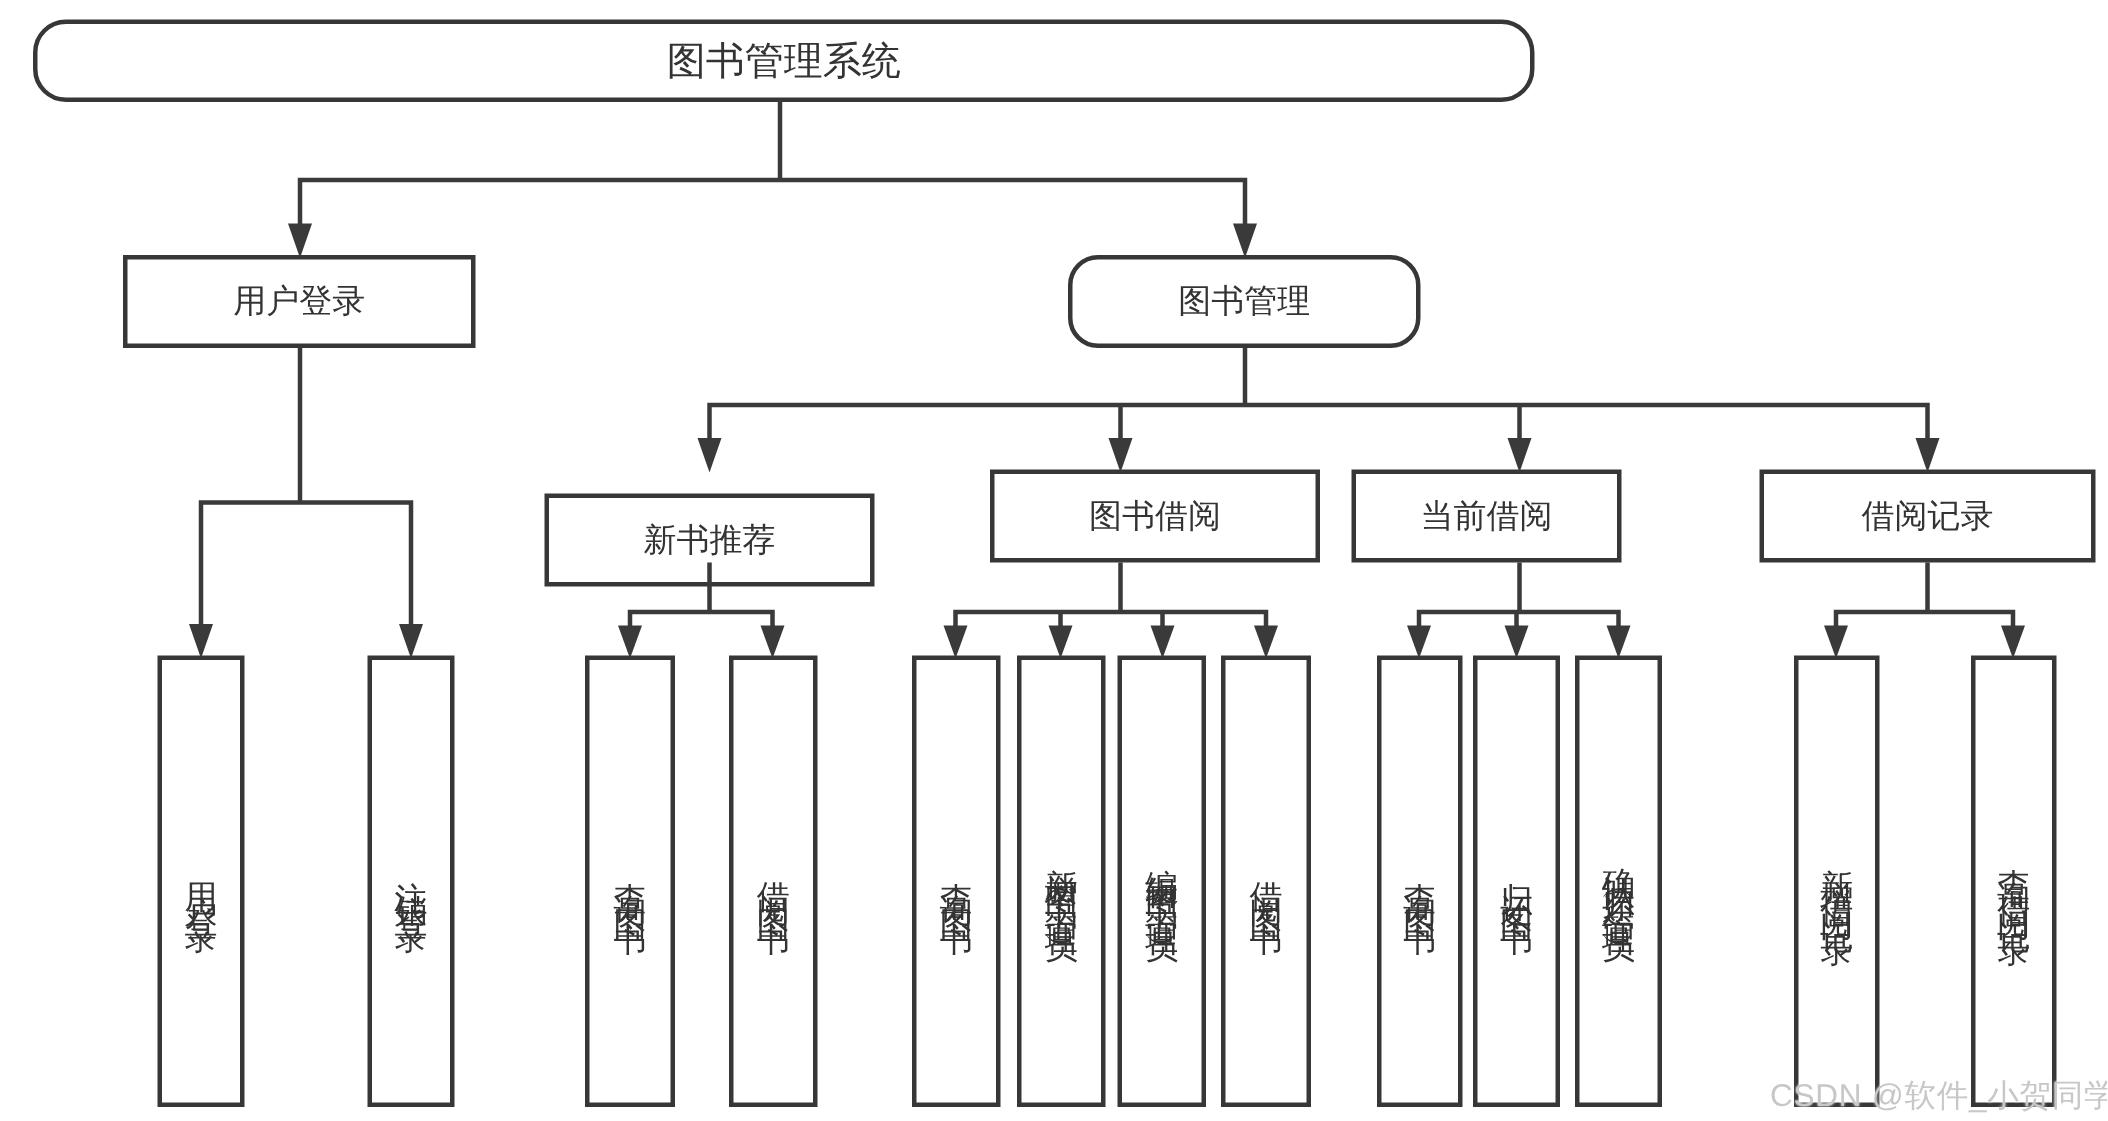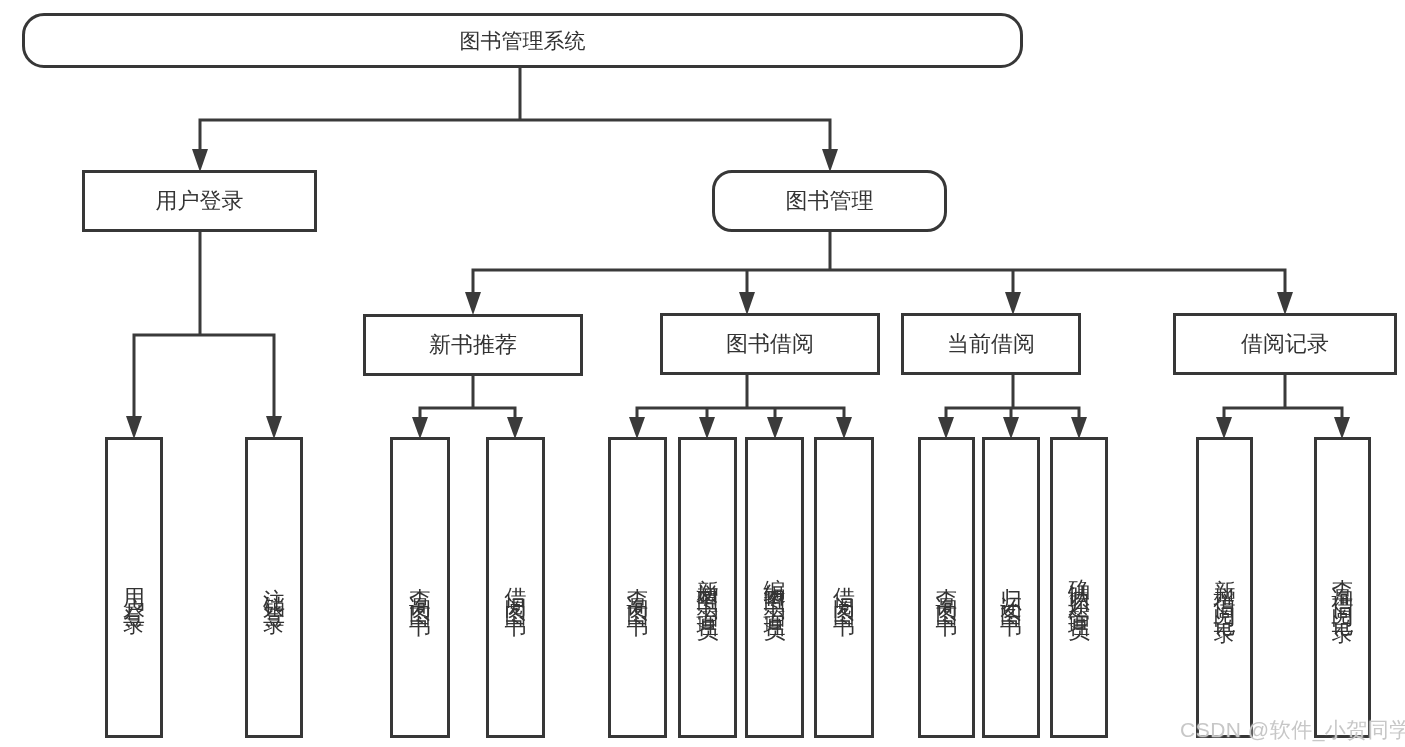--- a/index.html
+++ b/index.html
@@ -20,21 +20,21 @@
     border:3px solid #373737;
     background:#ffffff;
     color:#333333;
     display:flex;
     align-items:center;
     justify-content:center;
     font-size:22px;
     z-index:1;
     white-space:nowrap;
   }
-  .node.title{font-size:21px;border-radius:22px;}
+  .node.title{font-size:26px;border-radius:22px;}
   .node.vert{
     writing-mode:vertical-rl;
     text-orientation:mixed;
     letter-spacing:9px;
     font-size:22px;
     white-space:normal;
   }
   .watermark{
     position:absolute;
     left:1180px;top:716px;
@@ -89,21 +89,21 @@
       <polygon points="1216,417 1232,417 1224,439"></polygon>
       <polygon points="1334,417 1350,417 1342,439"></polygon>
     </g>
   </svg>
 
   <div class="node title" style="left:22px;top:13px;width:1001px;height:55px;">图书管理系统</div>
 
   <div class="node" style="left:82px;top:170px;width:235px;height:62px;">用户登录</div>
   <div class="node" style="left:712px;top:170px;width:235px;height:62px;border-radius:20px;">图书管理</div>
 
-  <div class="node" style="left:363px;top:314px;width:220px;height:62px;">新书推荐</div>
+  <div class="node" style="left:363px;top:329px;width:220px;height:62px;">新书推荐</div>
   <div class="node" style="left:660px;top:313px;width:220px;height:62px;">图书借阅</div>
   <div class="node" style="left:901px;top:313px;width:180px;height:62px;">当前借阅</div>
   <div class="node" style="left:1173px;top:313px;width:224px;height:62px;">借阅记录</div>
 
   <div class="node vert" style="left:105px;top:437px;width:58px;height:301px;">用户登录</div>
   <div class="node vert" style="left:245px;top:437px;width:58px;height:301px;">注销登录</div>
 
   <div class="node vert" style="left:390px;top:437px;width:60px;height:301px;">查询图书</div>
   <div class="node vert" style="left:486px;top:437px;width:59px;height:301px;">借阅图书</div>
 

